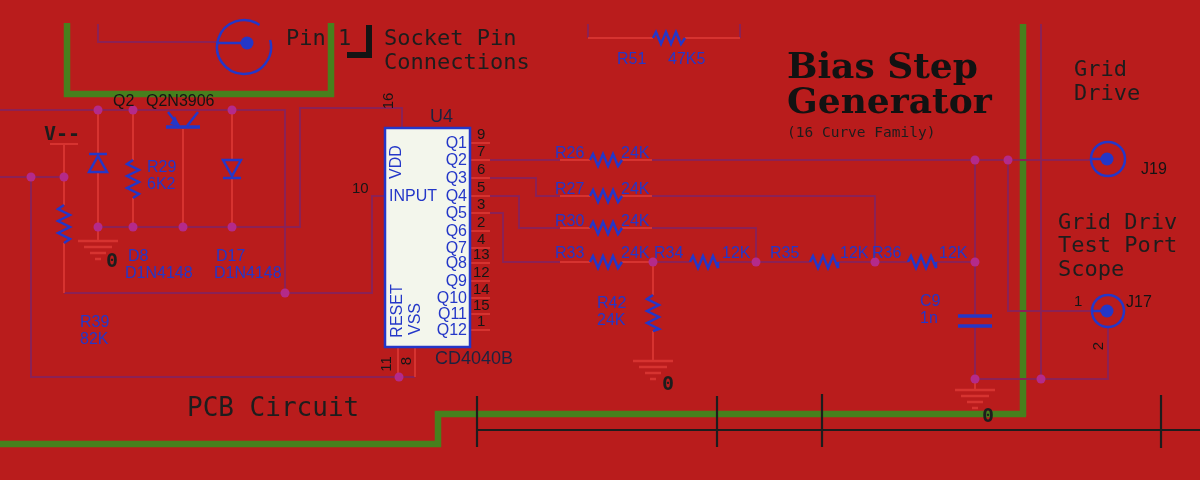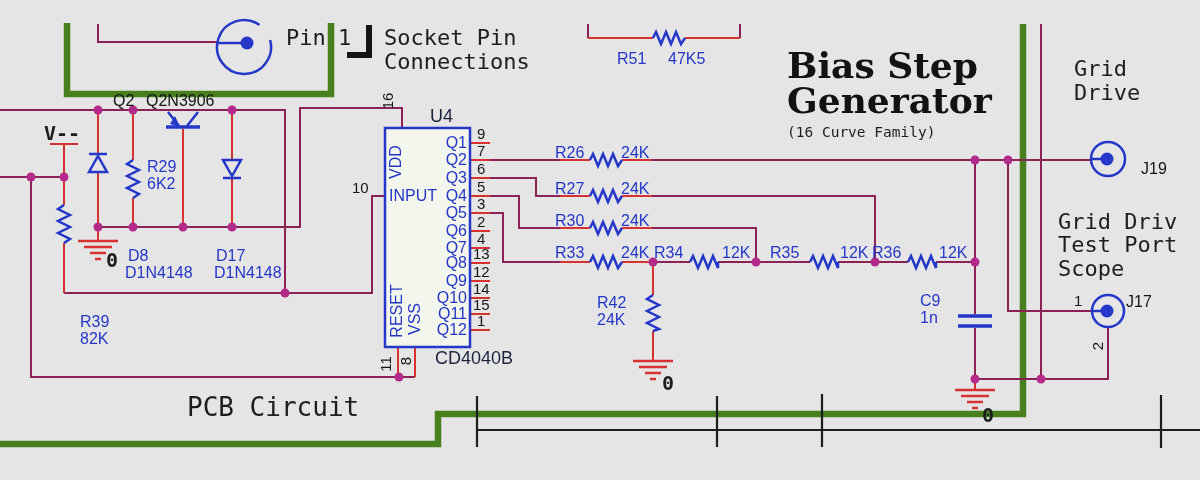--- a/index.html
+++ b/index.html
@@ -1,16 +1,16 @@
 <!DOCTYPE html>
 <html><head>
 <meta charset="utf-8">
 <style>
   html,body{margin:0;padding:0;background:#c9cec0;}
-  #stage{position:relative;width:1200px;height:480px;background:#e5e5e5;overflow:hidden;
+  #stage{position:relative;width:1200px;height:480px;background:#b91c1c;overflow:hidden;
          font-family:"DejaVu Sans Mono",monospace;}
   svg{position:absolute;left:0;top:0;}
   
   .wm{stroke:#8b2155;stroke-width:2;fill:none;}          
   .wr{stroke:#d63330;stroke-width:2;fill:none;}          
   .cb{stroke:#2437c8;stroke-width:2.5;fill:none;}        
   .cb2{stroke:#2437c8;stroke-width:3.4;fill:none;}
   .gw{stroke:#47801d;stroke-width:6.5;fill:none;}        
   .bl{stroke:#1d1d1d;stroke-width:2.2;fill:none;}        
   .gnd{stroke:#d63330;stroke-width:2.6;fill:none;}

